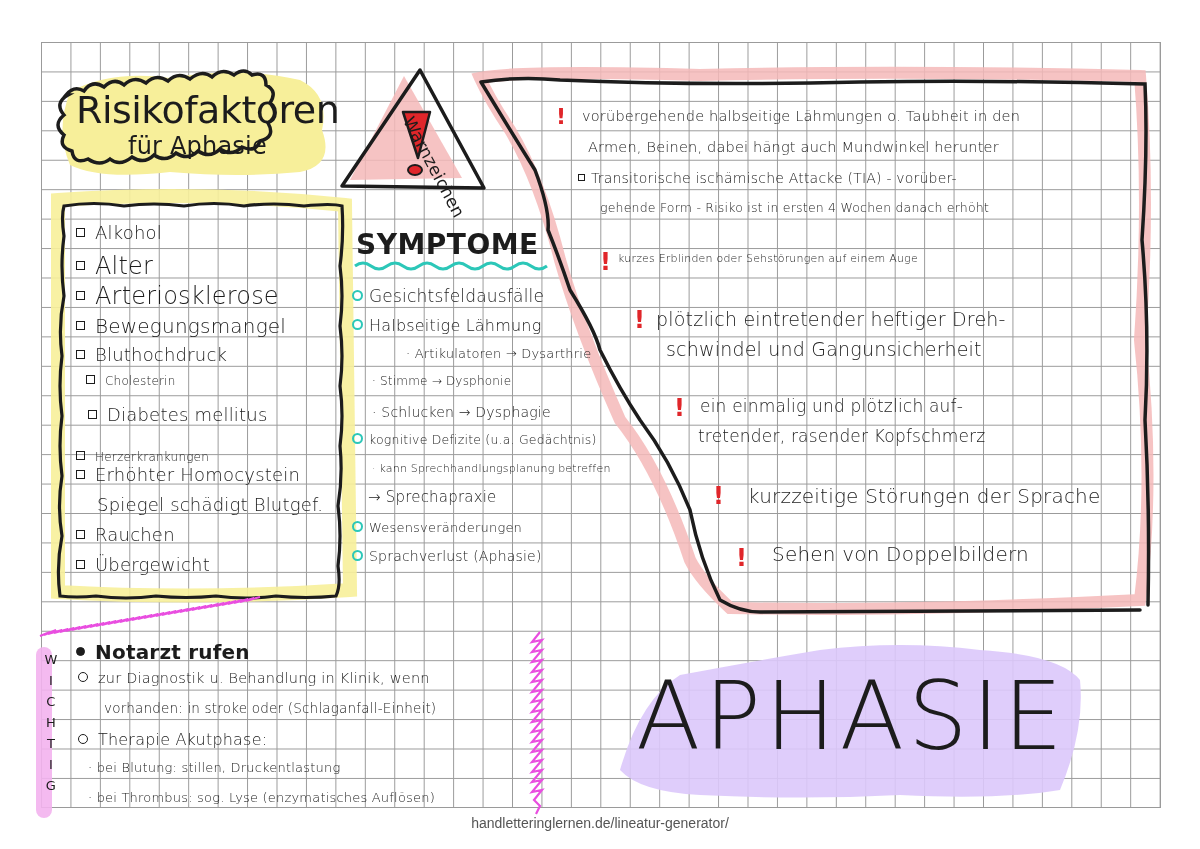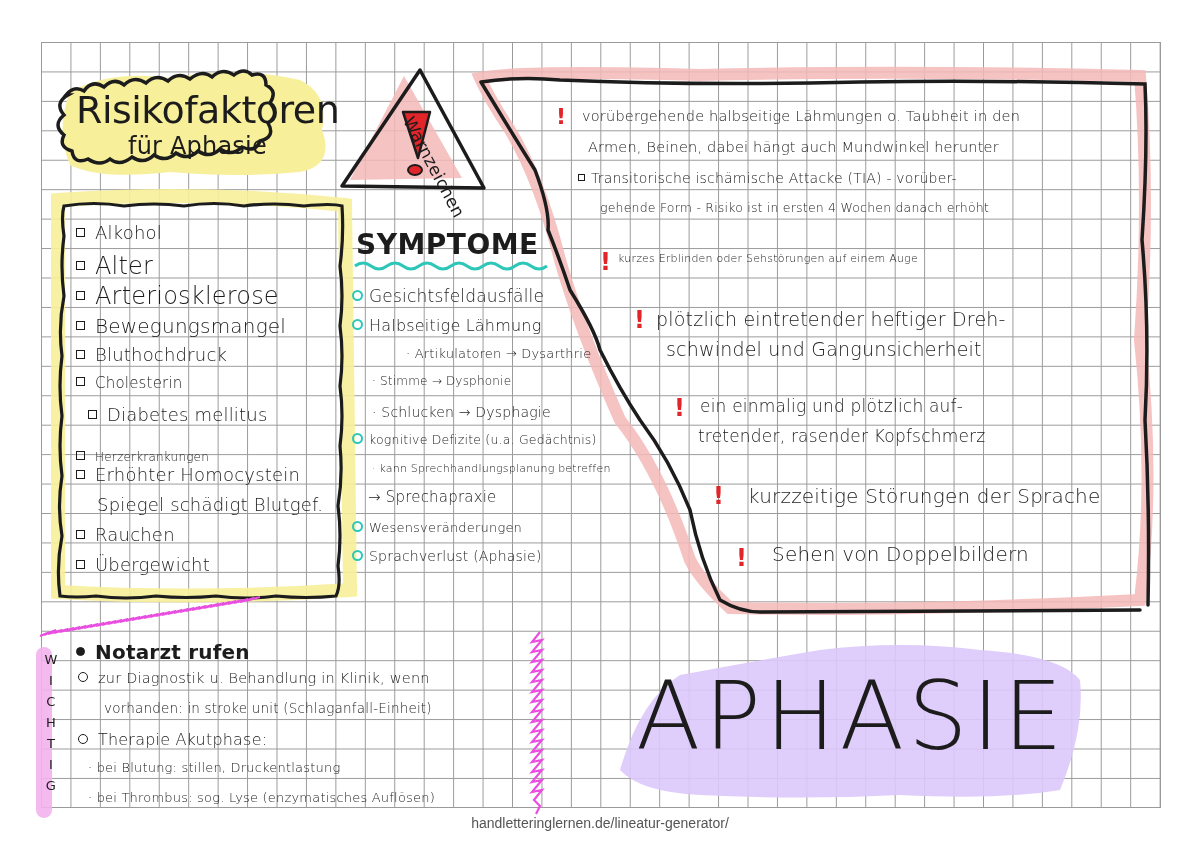--- a/index.html
+++ b/index.html
@@ -55,21 +55,21 @@
 
 <div class="hand" style="left:76px;top:88px;font-size:38px;letter-spacing:-0.5px;">Risikofaktoren</div>
 <div class="hand" style="left:128px;top:132px;font-size:24px;">für Aphasie</div>
 
 <div class="sect" style="left:76px;top:222px;">
   <div class="hand light" style="left:0;top:0;font-size:18px;"><span class="bullet-sq"></span><span>Alkohol</span></div>
   <div class="hand light" style="left:0;top:30px;font-size:24px;"><span class="bullet-sq"></span><span>Alter</span></div>
   <div class="hand light" style="left:0;top:60px;font-size:24px;"><span class="bullet-sq"></span><span>Arteriosklerose</span></div>
   <div class="hand light" style="left:0;top:92px;font-size:20px;"><span class="bullet-sq"></span><span>Bewegungsmangel</span></div>
   <div class="hand light" style="left:0;top:122px;font-size:18px;"><span class="bullet-sq"></span><span>Bluthochdruck</span></div>
-  <div class="hand light" style="left:0;top:152px;font-size:15px;"><span class="bullet-sq"></span><span>Cholesterin</span></div>
+  <div class="hand light" style="left:10px;top:152px;font-size:12px;"><span class="bullet-sq"></span><span>Cholesterin</span></div>
   <div class="hand light" style="left:0;top:182px;font-size:18px;padding-left:12px;"><span class="bullet-sq"></span><span>Diabetes mellitus</span></div>
   <div class="hand light" style="left:0;top:212px;font-size:12px;margin-top:16px;"><span class="bullet-sq"></span><span>Herzerkrankungen</span></div>
   <div class="hand light" style="left:0;top:242px;font-size:18px;"><span class="bullet-sq"></span><span>Erhöhter Homocystein</span></div>
   <div class="hand light" style="left:21px;top:272px;font-size:18px;"><span>Spiegel schädigt Blutgef.</span></div>
   <div class="hand light" style="left:0;top:302px;font-size:18px;"><span class="bullet-sq"></span><span>Rauchen</span></div>
   <div class="hand light" style="left:0;top:332px;font-size:18px;"><span class="bullet-sq"></span><span>Übergewicht</span></div>
 </div>
 
 <div class="hand" style="left:408px;top:108px;font-size:17px;transform:rotate(62deg);transform-origin:left center;">Warnzeichen</div>
 
@@ -118,21 +118,21 @@
   <div class="hand" style="position:relative;font-size:13px;height:21px;text-align:center;width:14px;">I</div>
   <div class="hand" style="position:relative;font-size:13px;height:21px;text-align:center;width:14px;">C</div>
   <div class="hand" style="position:relative;font-size:13px;height:21px;text-align:center;width:14px;">H</div>
   <div class="hand" style="position:relative;font-size:13px;height:21px;text-align:center;width:14px;">T</div>
   <div class="hand" style="position:relative;font-size:13px;height:21px;text-align:center;width:14px;">I</div>
   <div class="hand" style="position:relative;font-size:13px;height:21px;text-align:center;width:14px;">G</div>
 </div>
 <div class="sect" style="left:76px;top:640px;">
   <div class="hand" style="left:0;top:0;font-size:20px;font-weight:bold;"><span class="bullet-dot filled"></span><span>Notarzt rufen</span></div>
   <div class="hand light" style="left:2px;top:30px;font-size:14.5px;"><span class="bullet-dot"></span><span>zur Diagnostik u. Behandlung in Klinik, wenn</span></div>
-  <div class="hand light" style="left:28px;top:60px;font-size:13.5px;"><span>vorhanden: in stroke unit (Schlaganfall-Einheit)</span></div>
+  <div class="hand light" style="left:28px;top:60px;font-size:13.5px;"><span>vorhanden: in stroke oder (Schlaganfall-Einheit)</span></div>
   <div class="hand light" style="left:2px;top:90px;font-size:16px;"><span class="bullet-dot"></span><span>Therapie Akutphase:</span></div>
   <div class="hand light" style="left:12px;top:120px;font-size:13px;"><span>· bei Blutung: stillen, Druckentlastung</span></div>
   <div class="hand light" style="left:12px;top:150px;font-size:13px;"><span>· bei Thrombus: sog. Lyse (enzymatisches Auflösen)</span></div>
 </div>
 
 <div class="hand" style="left:636px;top:662px;font-size:94px;font-weight:300;letter-spacing:4px;">APHASIE</div>
 
 <div class="footer">handletteringlernen.de/lineatur-generator/</div>
 
 </body></html>

